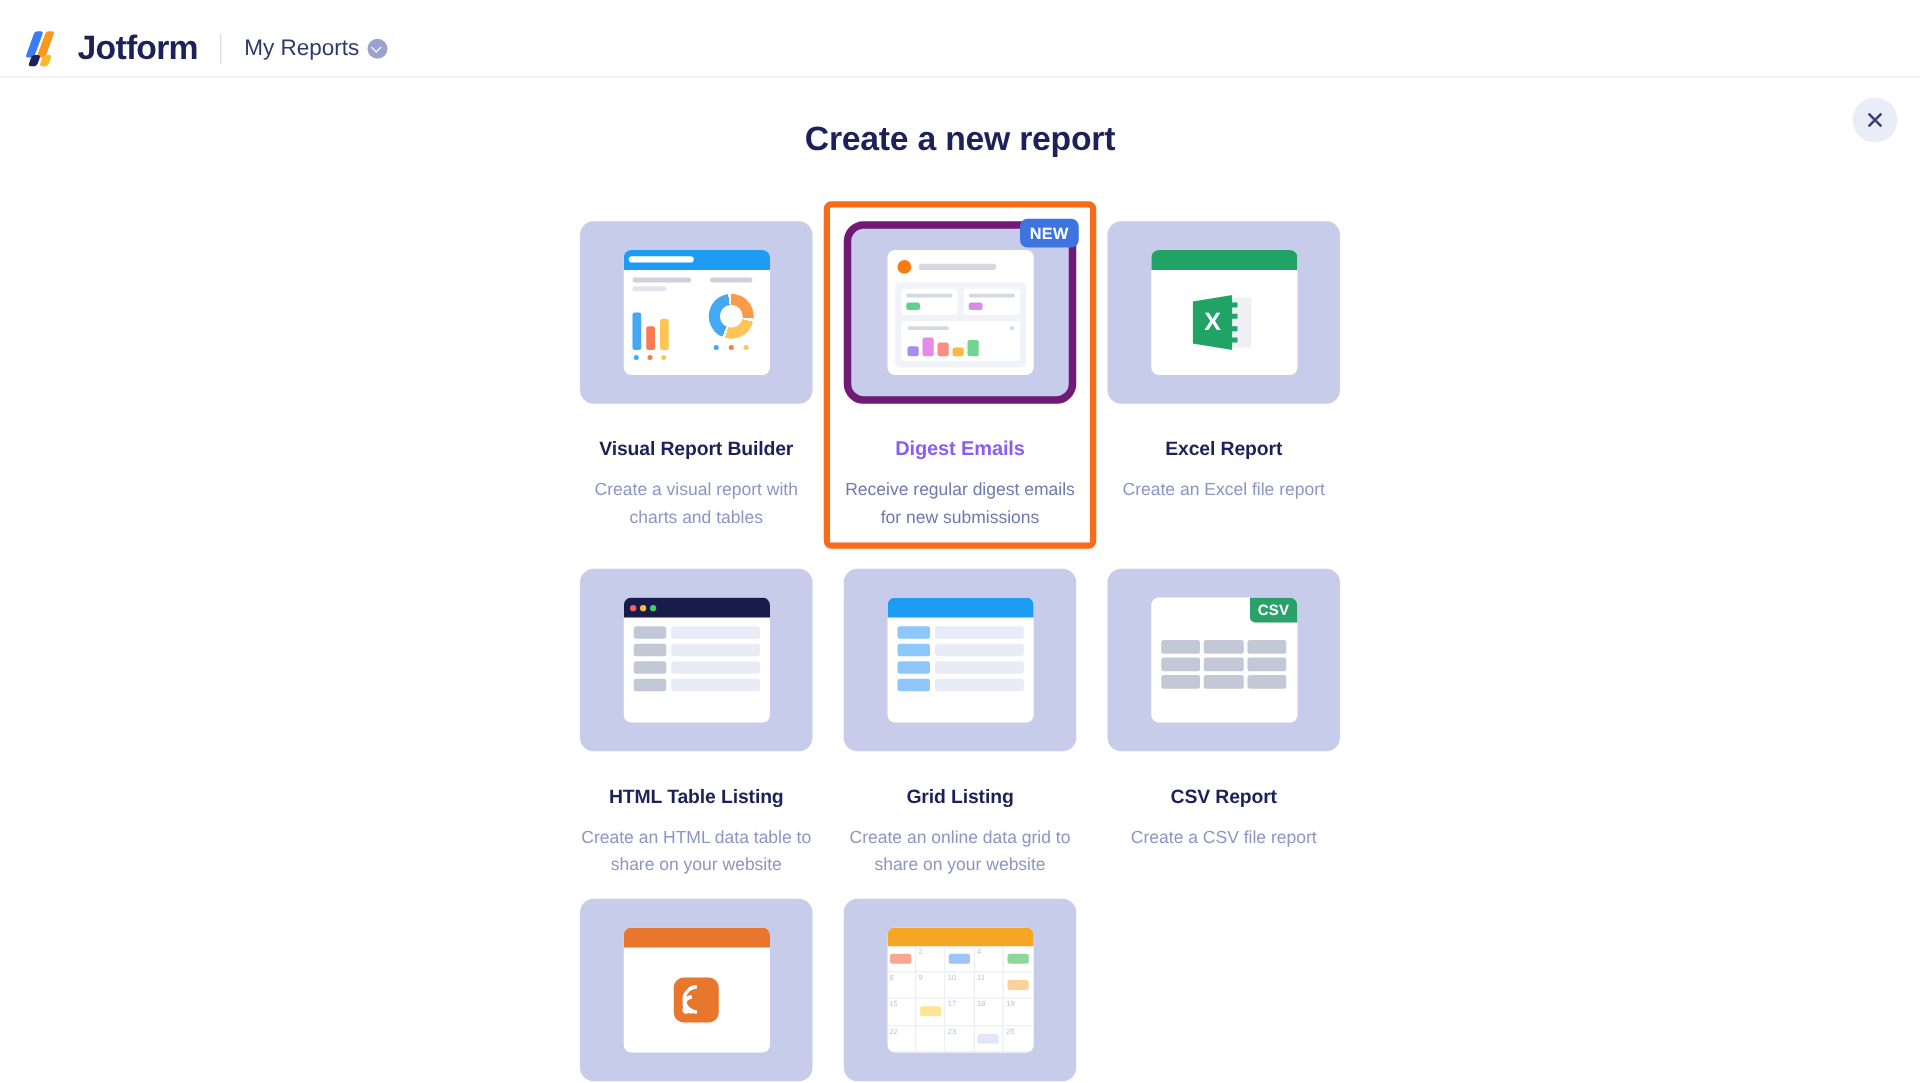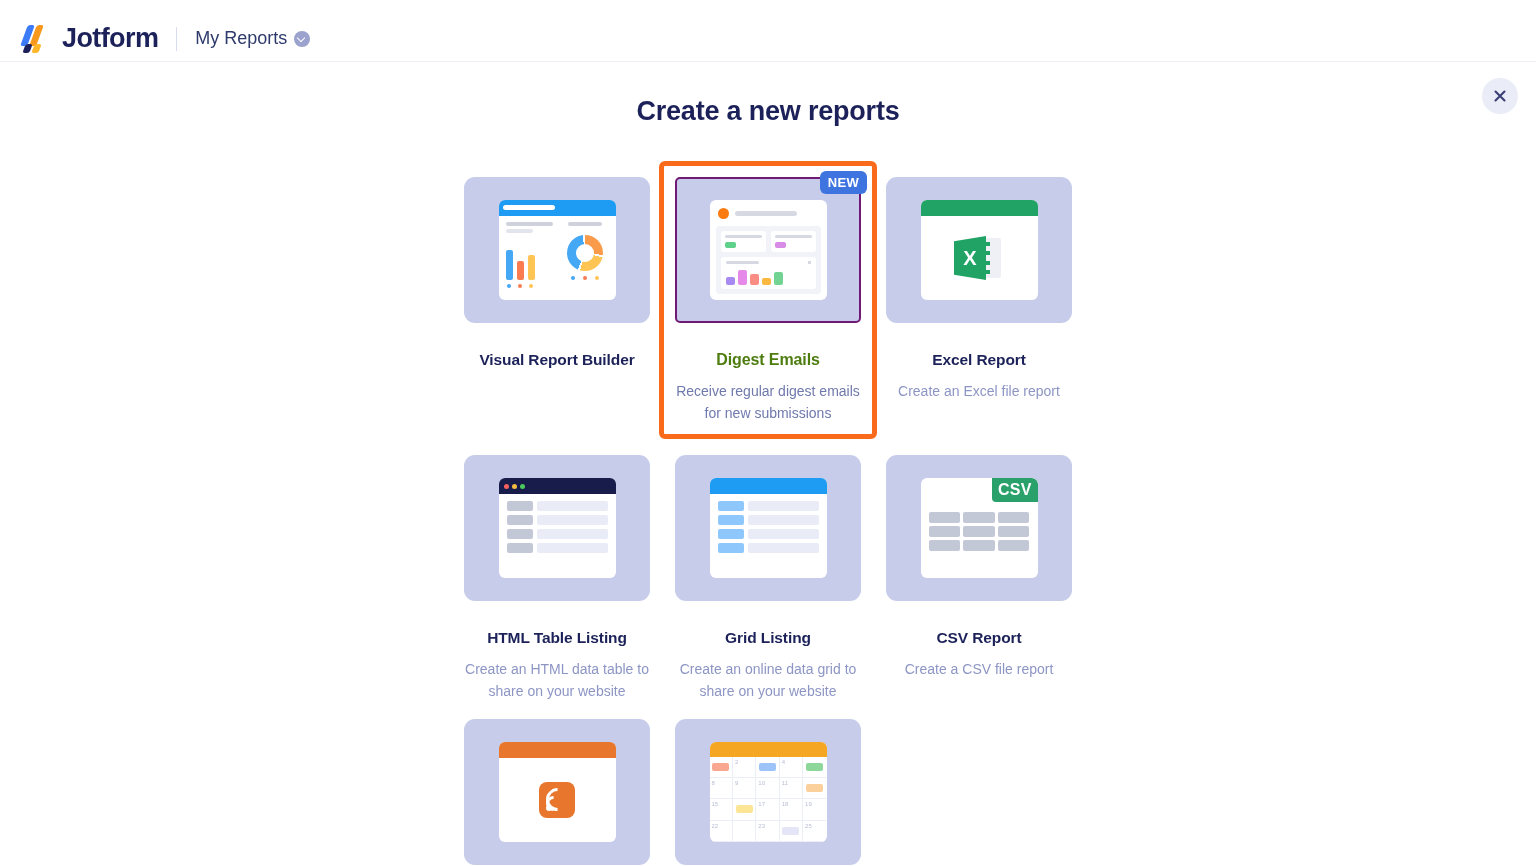--- a/index.html
+++ b/index.html
@@ -119,22 +119,22 @@
   }
 
   .thumb {
     width: 186px; height: 146px;
     background: #c6ccea;
     border-radius: 11px;
     position: relative;
     display: flex; align-items: center; justify-content: center;
   }
   .card.selected .thumb {
-    border: 2px solid #701a75;
-    border-radius: 5px;
+    border: 6px solid #701a75;
+    border-radius: 16px;
   }
 
   
   .win {
     width: 117px; height: 100px;
     background: #fff; border-radius: 6px; overflow: hidden;
     box-shadow: 0 0 0 0 rgba(0,0,0,0);
   }
 
   
@@ -144,21 +144,21 @@
     font-size: 13px; font-weight: bold;
     padding: 4px 8px; border-radius: 6px;
     letter-spacing: 0.3px;
   }
 
   .card-title {
     margin-top: 28px;
     font-size: 15.5px; font-weight: bold; color: #1c2259;
     text-align: center; letter-spacing: -0.1px;
   }
-  .card.selected .card-title { color: #4d7c0f; font-size: 16px; }
+  .card.selected .card-title { color: #8b5cf6; font-size: 16px; }
   .card-desc {
     margin-top: 12px;
     font-size: 14px; color: #8d95c4; line-height: 1.55;
     text-align: center; width: 186px;
   }
   .card.selected .card-desc { color: #6f79ad; }
 
   
   .vrb-bar { height: 16px; background: #1e9cf3; position: relative; }
   .vrb-bar:after {
@@ -233,21 +233,21 @@
   .tbl-rows { padding: 7px 8px; display: flex; flex-direction: column; gap: 4px; }
   .tbl-row { display: flex; gap: 4px; }
   .tbl-key { width: 26px; height: 10px; border-radius: 2px; }
   .tbl-val { flex: 1; height: 10px; border-radius: 2px; background: #e9ebf7; }
 
   
   .csv-win { position: relative; }
   .csv-tab {
     position: absolute; right: 0; top: 0;
     background: #2aa06a; color: #fff;
-    font-size: 16px; font-weight: bold;
+    font-size: 12px; font-weight: bold;
     padding: 3px 6px; border-radius: 0 6px 0 4px;
     letter-spacing: 0.2px;
   }
   .csv-grid {
     padding: 34px 8px 8px 8px;
     display: grid; grid-template-columns: repeat(3, 1fr);
     gap: 3px;
   }
   .csv-grid i { display: block; height: 11px; background: #c3c8d6; border-radius: 2px; }
 
@@ -310,21 +310,21 @@
   </div>
 </div>
 
 <button id="close-btn">
   <svg width="16" height="16" viewBox="0 0 16 16" aria-hidden="true">
     <path d="M3.5 3.5 L12.5 12.5 M12.5 3.5 L3.5 12.5" stroke="#3a3f75" stroke-width="2.1" stroke-linecap="round"></path>
   </svg>
 </button>
 
 <div id="content">
-  <h1 id="page-title">Create a new reports</h1>
+  <h1 id="page-title">Create a new report</h1>
 
   <div id="grid">
 
     <div class="card">
       <div class="thumb">
         <div class="win">
           <div class="vrb-bar"></div>
           <div class="vrb-cols">
             <div class="vrb-col">
               <div class="lbl"></div>
@@ -346,20 +346,21 @@
               <div class="donut-dots">
                 <i style="background:#45a8f5"></i>
                   <i style="background:#f97b4f"></i>
                   <i style="background:#ffc554"></i>
               </div>
             </div>
           </div>
         </div>
       </div>
       <div class="card-title">Visual Report Builder</div>
+      <div class="card-desc">Create a visual report with charts and tables</div>
     </div>
 
     <div class="card selected">
       <div class="thumb">
         <div class="badge-new">NEW</div>
         <div class="win">
           <div class="dg-head">
             <div class="dg-avatar"></div>
             <div class="dg-line"></div>
           </div>

